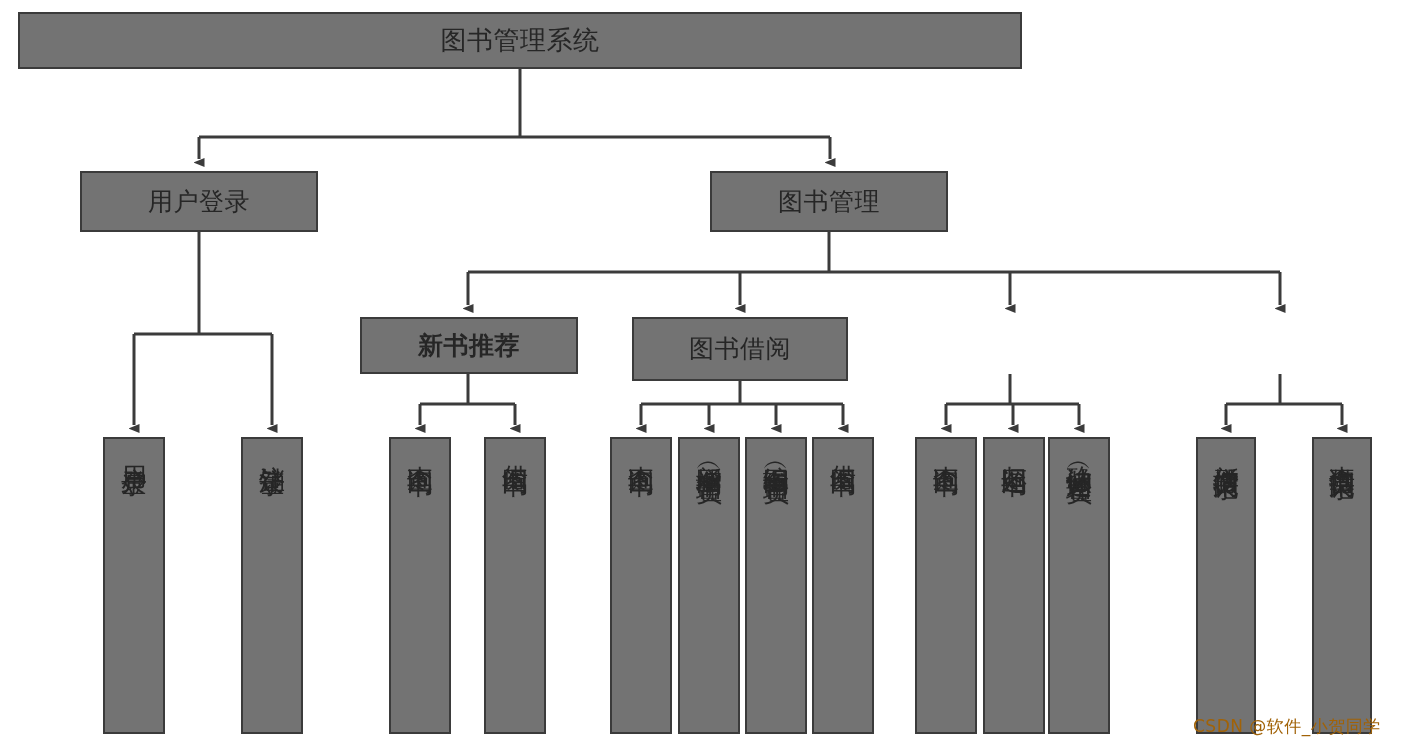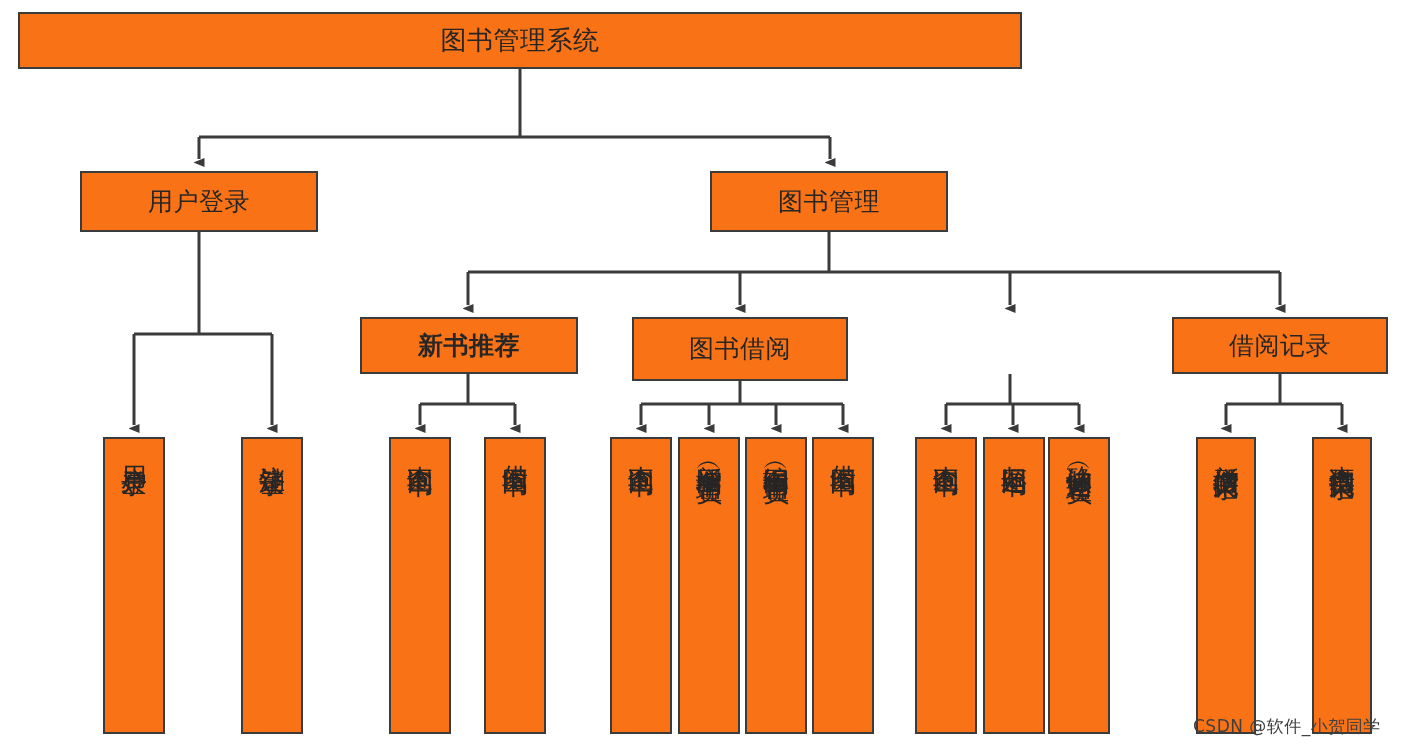--- a/index.html
+++ b/index.html
@@ -22,21 +22,21 @@
     position: absolute;
     left: 0;
     top: 0;
     width: 1405px;
     height: 747px;
     pointer-events: none;
   }
   .node {
     position: absolute;
     box-sizing: border-box;
-    background: #f97316;
+    background: #737373;
     border: 2px solid #3b3b3b;
     display: flex;
     align-items: center;
     justify-content: center;
     color: #262626;
     z-index: 2;
   }
   .node .label {
     display: block;
     text-align: center;
@@ -59,21 +59,21 @@
     writing-mode: vertical-rl;
     text-orientation: upright;
     font-size: 26px;
     line-height: 1.04;
     letter-spacing: 2px;
     white-space: nowrap;
     -webkit-writing-mode: vertical-rl;
   }
   .watermark {
     position: absolute;
-    color: #404040;
+    color: #a16207;
     font-size: 17px;
     white-space: nowrap;
     z-index: 3;
     letter-spacing: 0.5px;
   }
 </style>
 </head>
 <body>
 
 <div id="canvas">
@@ -138,23 +138,20 @@
   <div class="node horiz" style="left:710px; top:171px; width:238px; height:61px;">
     <span class="label">图书管理</span>
   </div>
 
   <div class="node horiz" style="left:360px; top:317px; width:218px; height:57px;font-weight:bold;">
     <span class="label">新书推荐</span>
   </div>
   <div class="node horiz" style="left:632px; top:317px; width:216px; height:64px;">
     <span class="label">图书借阅</span>
   </div>
-  <div class="node horiz" style="left:1172px; top:317px; width:216px; height:57px;">
-    <span class="label">借阅记录</span>
-  </div>
 
   <div class="node vert" style="left:103px; top:437px; width:62px; height:297px;">
     <span class="label">用户登录</span>
   </div>
   <div class="node vert" style="left:241px; top:437px; width:62px; height:297px;">
     <span class="label">注销登录</span>
   </div>
 
   <div class="node vert" style="left:389px; top:437px; width:62px; height:297px;">
     <span class="label">查询图书</span>

